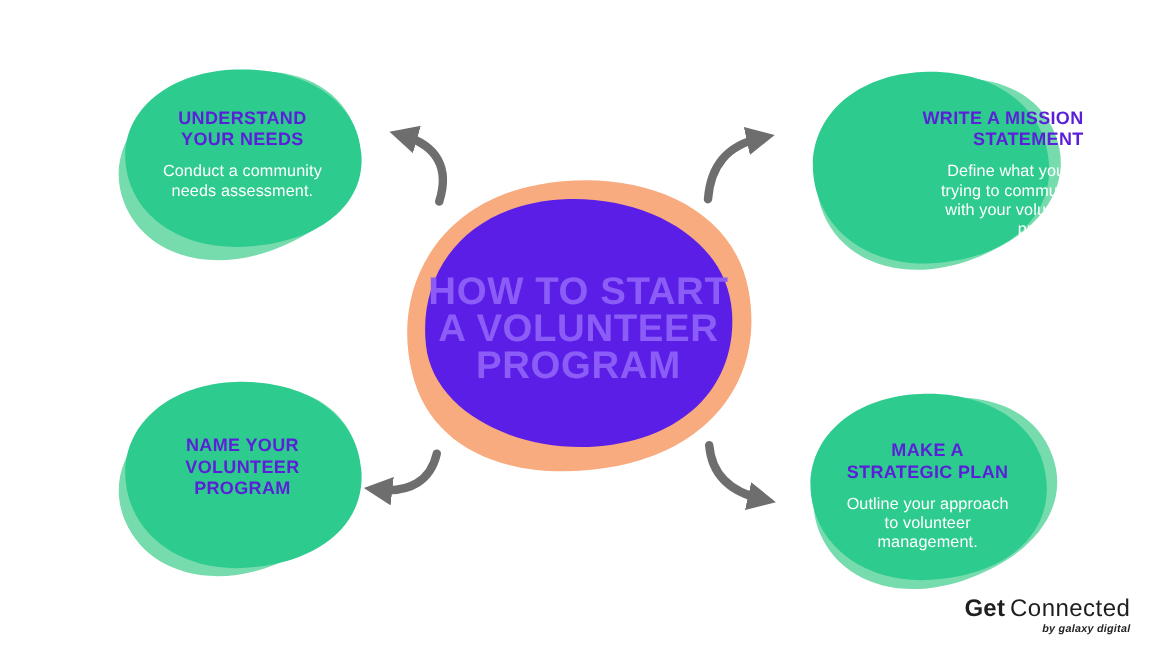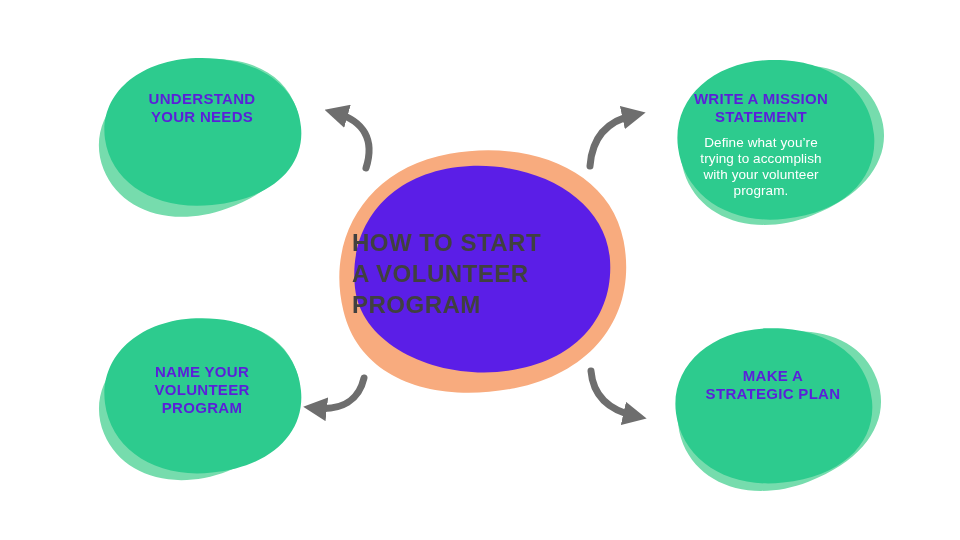--- a/index.html
+++ b/index.html
@@ -11,22 +11,22 @@
   .card{position:absolute;width:210px;text-align:center;}
   .card-title{
     margin:0;font-size:15px;font-weight:bold;line-height:18px;
     letter-spacing:.3px;white-space:pre-line;
   }
   .card-body{
     margin:9px 0 0 0;font-size:13.5px;line-height:16px;color:#ffffff;
     white-space:pre-line;letter-spacing:.1px;
   }
   .center-title{
-    position:absolute;left:352px;top:227px;width:260px;text-align:left;
-    font-size:24px;font-weight:bold;line-height:31px;color:#404040;
+    position:absolute;left:352px;top:227px;width:260px;text-align:center;
+    font-size:32px;font-weight:bold;line-height:31px;color:#8b5cf6;
     letter-spacing:.5px;white-space:pre-line;
   }
   .logo{position:absolute;right:18px;bottom:11px;text-align:right;}
   .logo-name{font-size:20px;color:#1e1e1e;line-height:21px;}
   .logo-bold{font-weight:bold;letter-spacing:.2px;}
   .logo-light{font-weight:normal;margin-left:4px;letter-spacing:.4px;}
   .logo-tagline{font-size:9px;font-style:italic;font-weight:bold;color:#242424;margin-top:1px;letter-spacing:.2px;}
 </style>
 </head>
 <body>
@@ -55,40 +55,51 @@
 
     <path d="M 366 168 C 375 140 364 121 336 113" fill="none" stroke-width="7" stroke-linecap="round" marker-end="url(#ah)" stroke="#6E6E6E"></path>
     <path d="M 590 166 C 592 138 606 121 634 115" fill="none" stroke-width="7" stroke-linecap="round" marker-end="url(#ah)" stroke="#6E6E6E"></path>
     <path d="M 364 378 C 359 400 342 411 315 408" fill="none" stroke-width="7" stroke-linecap="round" marker-end="url(#ah)" stroke="#6E6E6E"></path>
     <path d="M 591 371 C 593 395 608 410 635 416" fill="none" stroke-width="7" stroke-linecap="round" marker-end="url(#ah)" stroke="#6E6E6E"></path>
   </svg>
 
   <div class="card" style="left:97px;top:90px;">
     <h2 class="card-title" style="color: rgb(91, 31, 217);">UNDERSTAND
 YOUR NEEDS</h2>
+    <p class="card-body">Conduct a community
+needs assessment.</p>
   </div>
 
-  <div class="card" style="left:656px;top:90px;">
+  <div class="card" style="left:693px;top:90px;text-align:right;">
     <h2 class="card-title" style="color: rgb(91, 31, 217);">WRITE A MISSION
 STATEMENT</h2>
     <p class="card-body">Define what you’re
-trying to accomplish
+trying to community
 with your volunteer
 program.</p>
   </div>
 
   <div class="card" style="left:97px;top:349px;">
     <h2 class="card-title" style="color: rgb(91, 31, 217); margin-top: 14px;">NAME YOUR
 VOLUNTEER
 PROGRAM</h2>
   </div>
 
   <div class="card" style="left:668px;top:367px;">
     <h2 class="card-title" style="color: rgb(91, 31, 217);">MAKE A
 STRATEGIC PLAN</h2>
+    <p class="card-body">Outline your approach
+to volunteer
+management.</p>
   </div>
 
   <div class="center-title">HOW TO START
 A VOLUNTEER
 PROGRAM</div>
 
+  <div class="logo">
+    <div class="logo-name">
+      <span class="logo-bold">Get</span><span class="logo-light">Connected</span>
+    </div>
+    <div class="logo-tagline">by galaxy digital</div>
+  </div>
 
 </div>
 
 </body></html>

